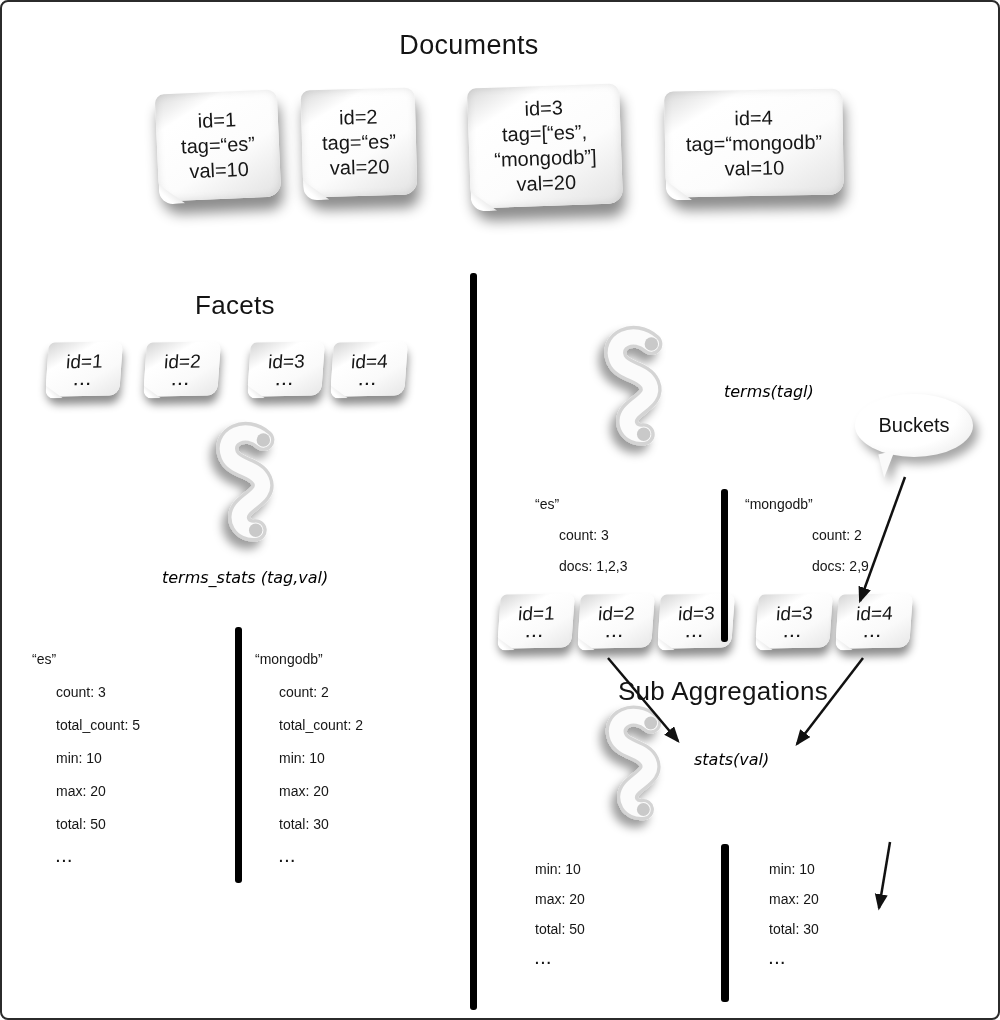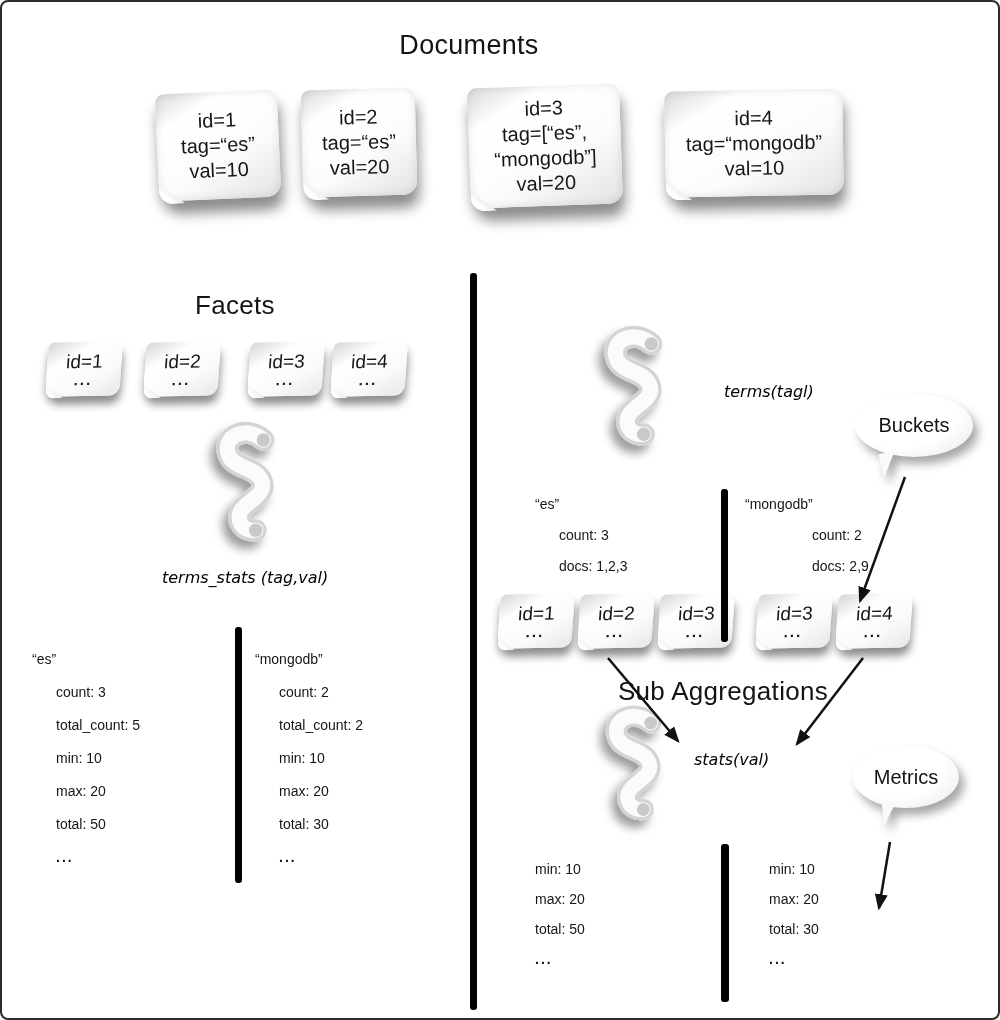--- a/index.html
+++ b/index.html
@@ -227,23 +227,20 @@
   <div class="heading" style="left:721px;top:674px">Sub Aggregations</div>
   <svg class="scroll" style="left:588px;top:702px;width:92px;height:130px" viewBox="0 0 100 140">
     <g filter="url(#scrollShadow)">
       <path class="scroll-outer" d="M66 20 C 48 4 22 16 30 36 C 36 50 58 48 64 62 C 70 76 52 82 44 92 C 36 102 44 116 58 114"></path>
       <path class="scroll-inner" d="M66 20 C 48 4 22 16 30 36 C 36 50 58 48 64 62 C 70 76 52 82 44 92 C 36 102 44 116 58 114"></path>
       <circle class="scroll-hole" cx="66" cy="20" r="7"></circle>
       <circle class="scroll-hole" cx="58" cy="114" r="7"></circle>
     </g>
   </svg>
   <div class="op-label" style="left:692px;top:748px">stats(val)</div>
-  <div class="bubble bubble-metrics" style="left:851px;top:744px;width:106px;height:62px">
-    <span>Metrics</span>
-  </div>
 
   <div class="result-block metrics" style="left:533px;top:852px">
     <div>min: 10</div>
     <div>max: 20</div>
     <div>total: 50</div>
     <div class="dots">...</div>
   </div>
   <div class="vdivider" style="left:719px;top:842px;width:8px;height:158px"></div>
   <div class="result-block metrics" style="left:767px;top:852px">
     <div>min: 10</div>

